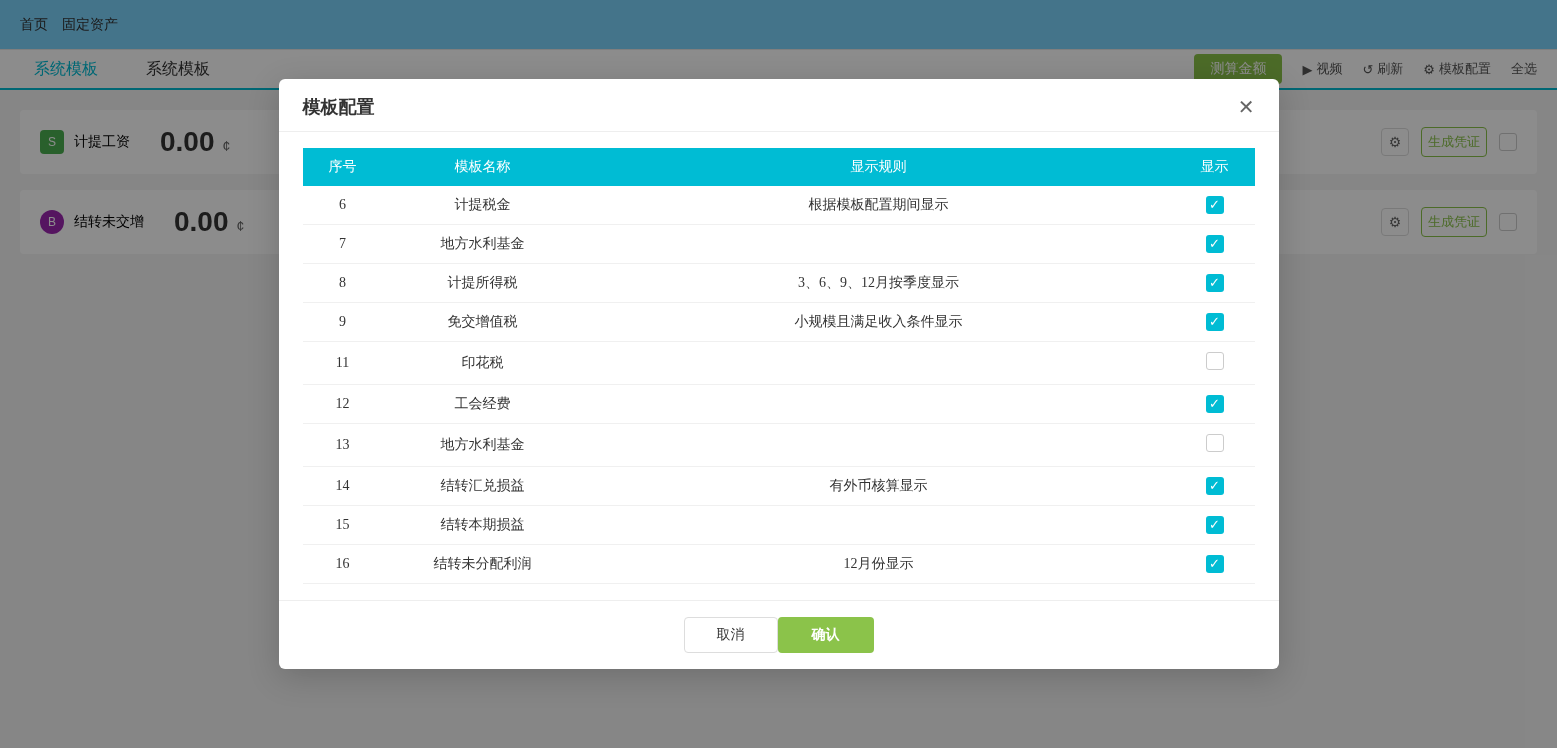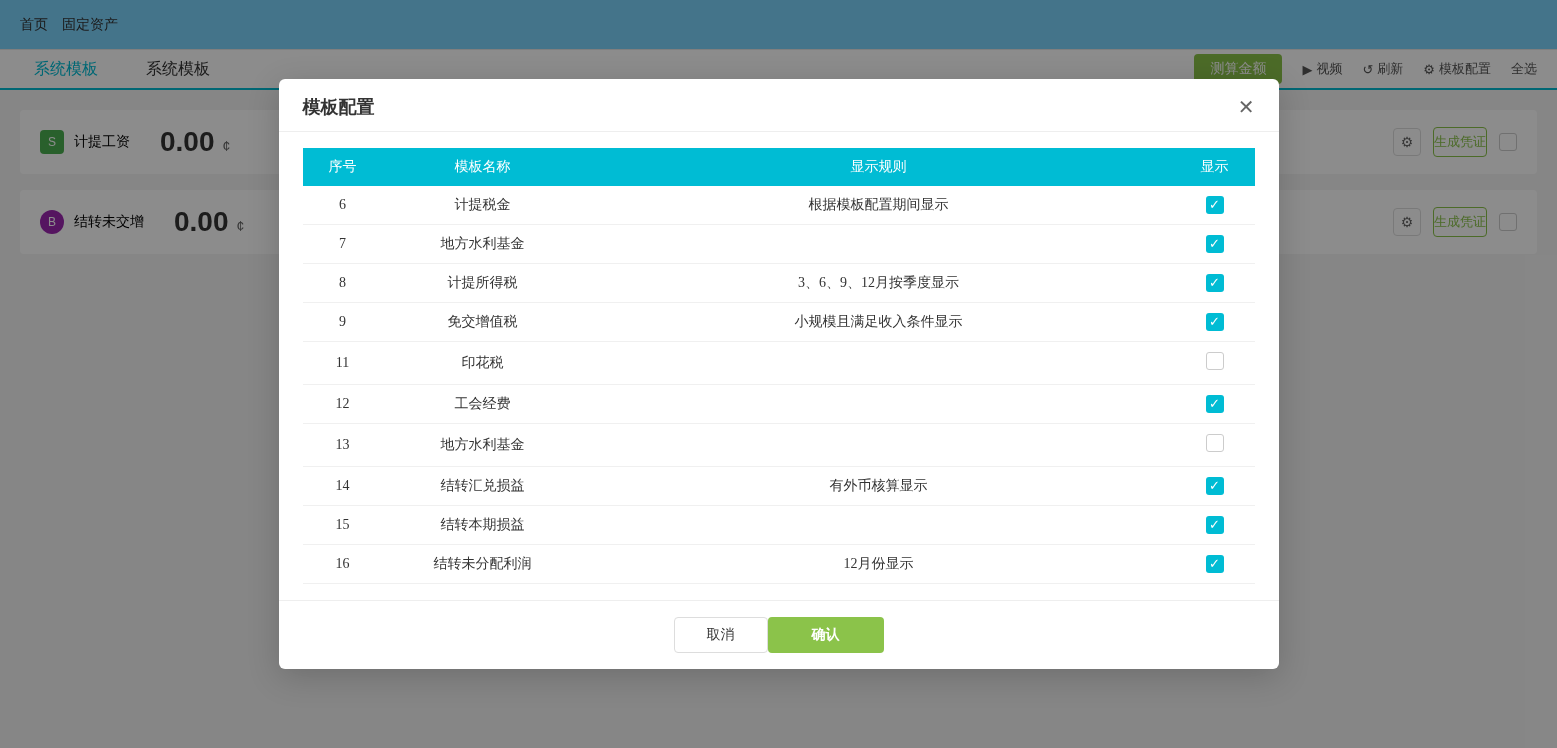--- a/index.html
+++ b/index.html
@@ -132,21 +132,21 @@
       border: 1px solid #ddd;
       border-radius: 4px;
       display: flex; align-items: center; justify-content: center;
       cursor: pointer;
       color: #666;
     }
     .generate-btn {
       border: 1px solid #8bc34a;
       color: #8bc34a;
       background: #fff;
-      padding: 5px 0;
+      padding: 5px 6px;
       border-radius: 4px;
       cursor: pointer;
       font-size: 13px;
     }
 
     
     .overlay {
       position: absolute;
       top: 0; left: 0;
       width: 100%; height: 100%;
@@ -271,21 +271,21 @@
     .btn-cancel {
       padding: 8px 32px;
       border: 1px solid #ddd;
       background: #fff;
       border-radius: 4px;
       font-size: 14px;
       cursor: pointer;
       color: #333;
     }
     .btn-confirm {
-      padding: 8px 44px;
+      padding: 8px 34px;
       border: none;
       background: #8bc34a;
       border-radius: 4px;
       font-size: 14px;
       cursor: pointer;
       color: #fff;
       font-weight: bold;
     }
   </style>
 </head>

